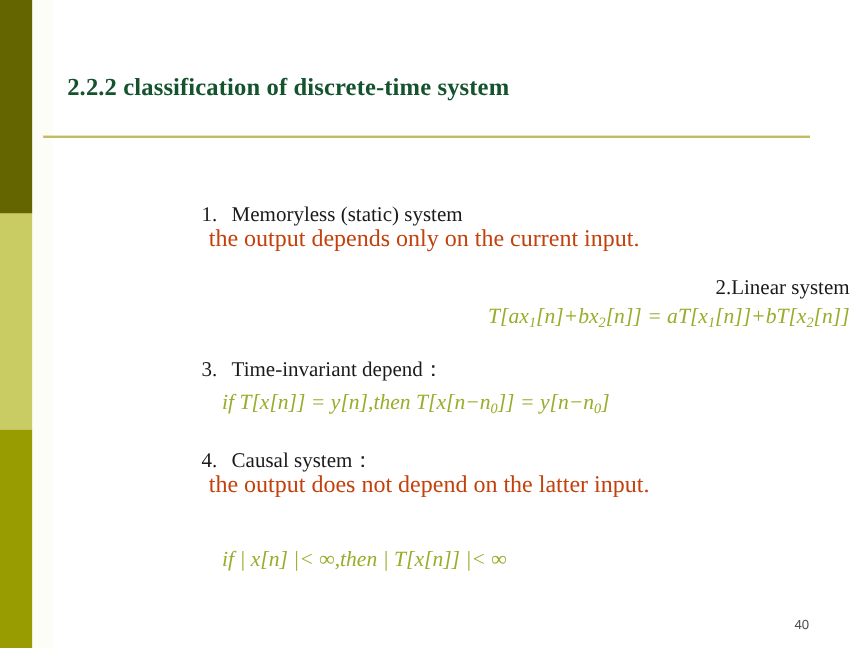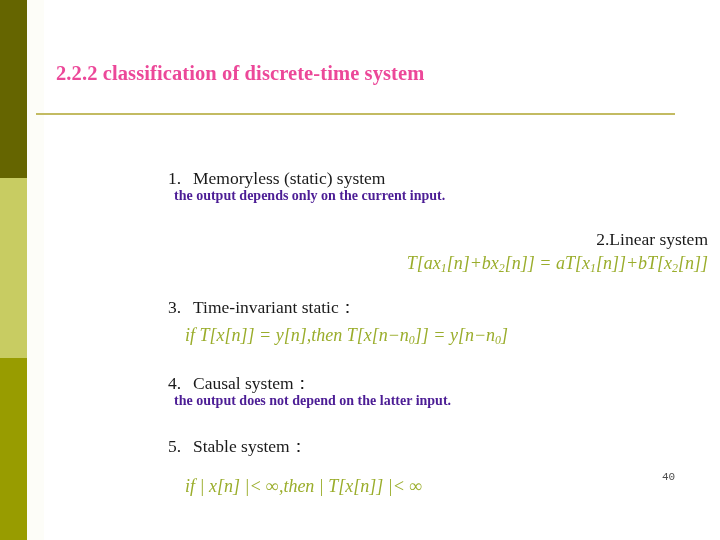--- a/index.html
+++ b/index.html
@@ -48,21 +48,21 @@
   }
 
   
   .title {
     position: absolute;
     left: 56px;
     top: 62px;
     width: 620px;
     font-size: 20.5px;
     font-weight: bold;
-    color: #ec4899;
+    color: #14532d;
     letter-spacing: 0.1px;
     white-space: nowrap;
   }
 
   .title-rule {
     position: absolute;
     left: 36px;
     top: 113px;
     width: 639px;
     height: 2px;
@@ -97,24 +97,23 @@
   .item-num {
     display: inline-block;
     width: 25px;
     font-size: 17.5px;
     color: #1a1a1a;
   }
   .item-sub {
     display: block;
     margin-left: 6px;
     white-space: nowrap;
-    font-size: 14px;
-    color: #4c1d95;
+    font-size: 20px;
+    color: #c2410c;
     line-height: 1.16;
-    font-weight: bold;
   }
 
   .formula {
     display: block;
     white-space: nowrap;
     font-style: italic;
     font-size: 18px;
     color: #9aad2b;
     line-height: 1.2;
   }
@@ -131,22 +130,22 @@
   #item-5 { top: 436px; }
 
   .formula-indent-1 { margin-left: 33px; margin-top: 4px; }
   .formula-indent-2 { margin-left: 17px; margin-top: 8px; }
   .formula-indent-3 { margin-left: 17px; margin-top: 11px; }
 
   
   .page-number {
     position: absolute;
     left: 662px;
-    top: 471px;
-    font-family: Liberation Mono, monospace;
+    top: 515px;
+    font-family: Liberation Sans, sans-serif;
     font-size: 11px;
     color: #4d4d4d;
   }
 </style>
 </head>
 <body>
 
 <div id="slide">
 
   <div class="sidebar">
@@ -165,31 +164,30 @@
       <span class="item-head"><span class="item-num">1.</span><span>Memoryless (static) system</span></span>
       <span class="item-sub">the output depends only on the current input.</span>
     </div>
 
     <div class="item" id="item-2">
       <span class="item-head"><span class="item-num">2.</span><span>Linear system</span></span>
       <span class="formula formula-indent-1" style="color: rgb(154, 173, 43);"><span>T[ax</span><sub>1</sub><span>[n]+bx</span><sub>2</sub><span>[n]] = aT[x</span><sub>1</sub><span>[n]]+bT[x</span><sub>2</sub><span>[n]]</span></span>
     </div>
 
     <div class="item" id="item-3">
-      <span class="item-head"><span class="item-num">3.</span><span>Time-invariant static：</span></span>
+      <span class="item-head"><span class="item-num">3.</span><span>Time-invariant depend：</span></span>
       <span class="formula formula-indent-2" style="color: rgb(154, 173, 43);"><span>if    T[x[n]] = y[n],then   T[x[n−n</span><sub>0</sub><span>]] = y[n−n</span><sub>0</sub><span>]</span></span>
     </div>
 
     <div class="item" id="item-4">
       <span class="item-head"><span class="item-num">4.</span><span>Causal system：</span></span>
       <span class="item-sub">the output does not depend on the latter input.</span>
     </div>
 
     <div class="item" id="item-5">
-      <span class="item-head"><span class="item-num">5.</span><span>Stable system：</span></span>
       <span class="formula formula-indent-3" style="color: rgb(154, 173, 43); margin-top: 20px;">if  | x[n] |&lt; ∞,then | T[x[n]] |&lt; ∞</span>
     </div>
 
   </div>
 
   <div class="page-number">40</div>
 
 </div>
 
 </body></html>

